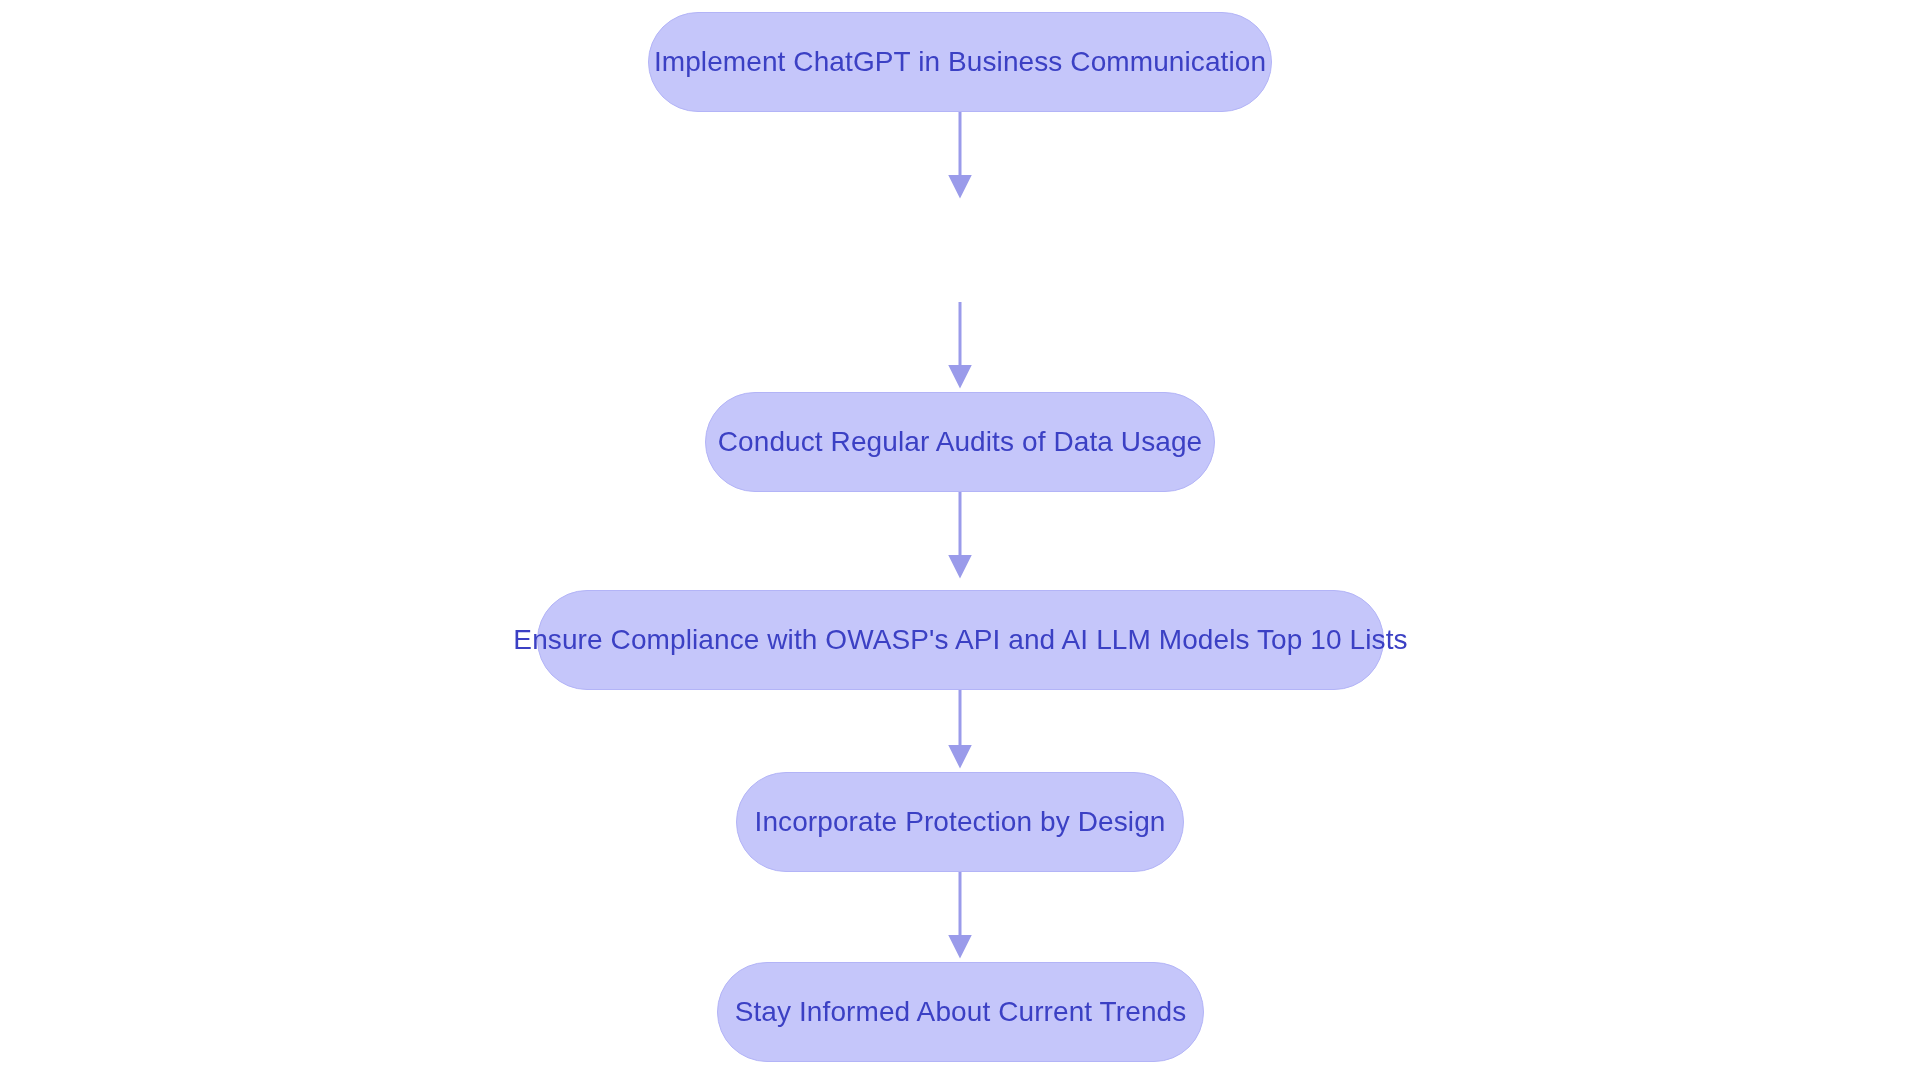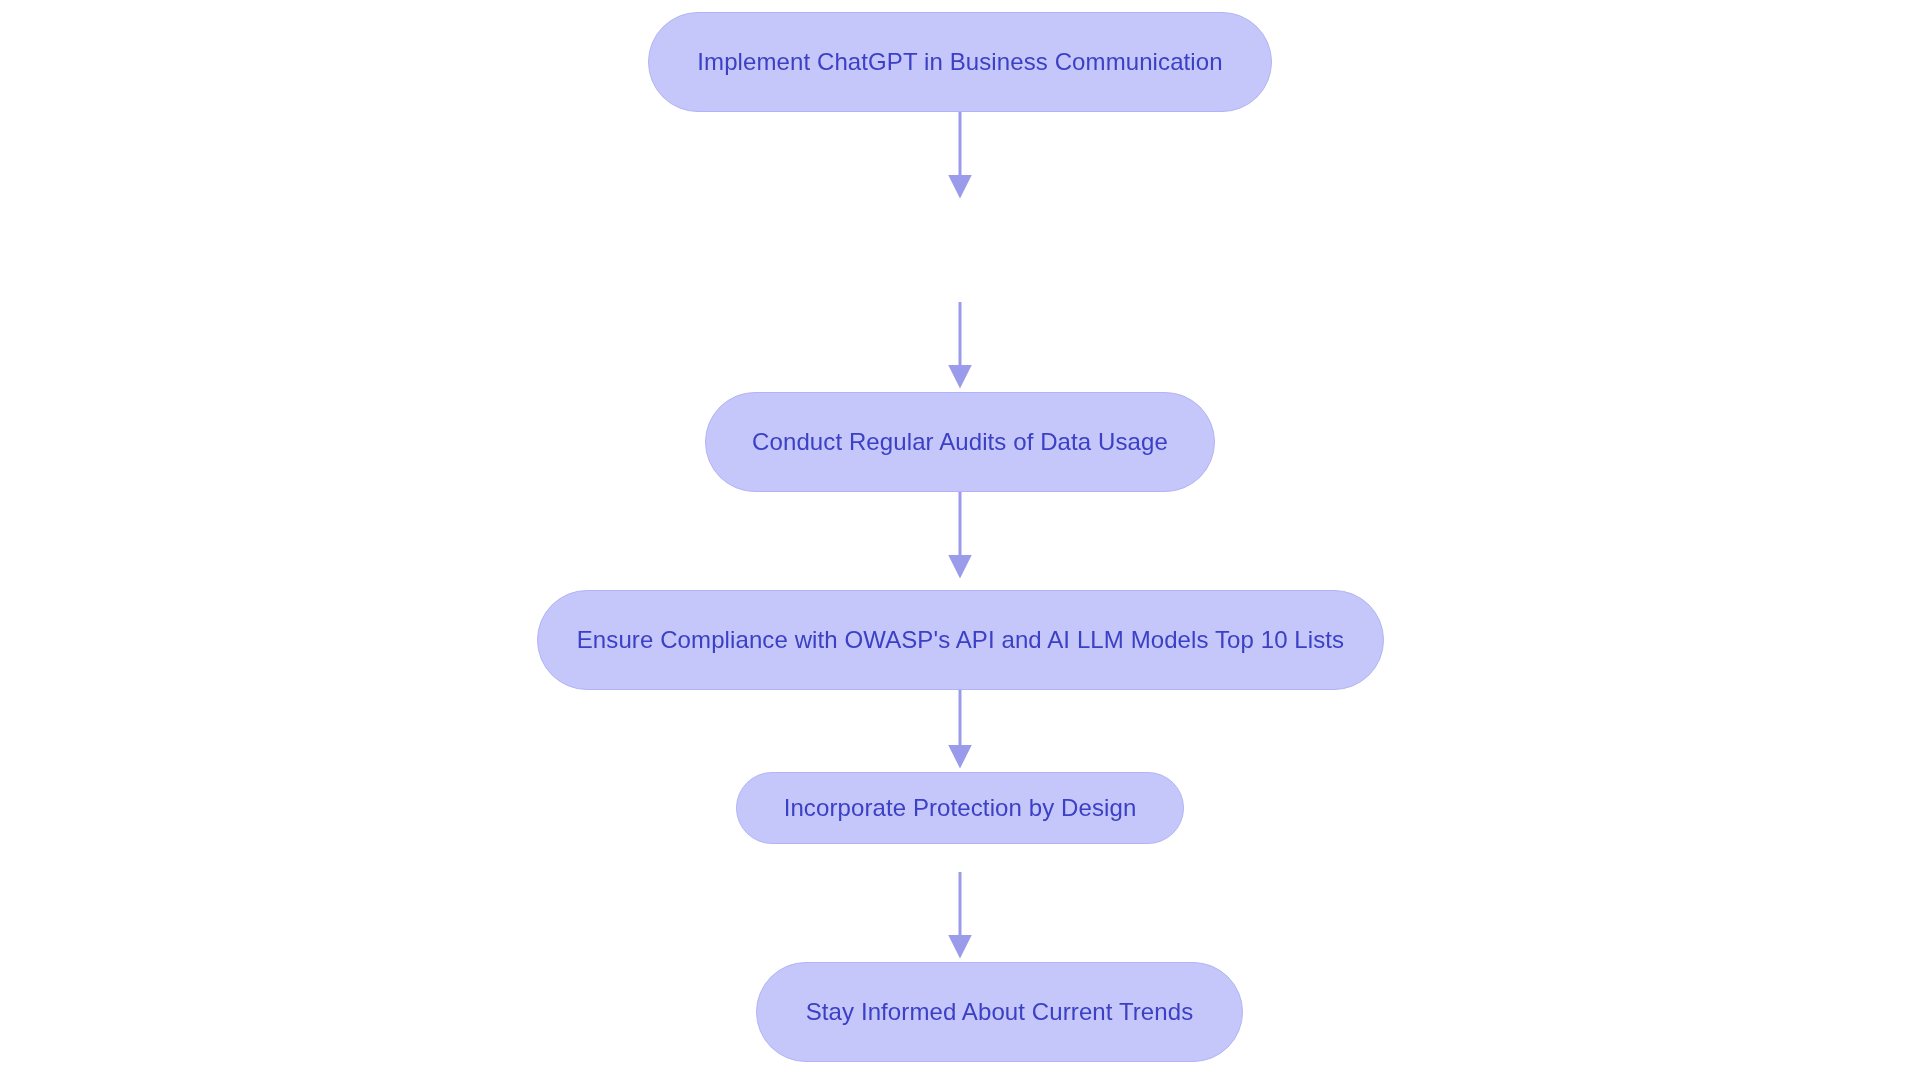--- a/index.html
+++ b/index.html
@@ -21,21 +21,21 @@
   .node {
     position: absolute;
     box-sizing: border-box;
     display: flex;
     align-items: center;
     justify-content: center;
     background: #c5c6fa;
     border: 1px solid #b3b4f7;
     border-radius: 9999px;
     color: #3b40c4;
-    font-size: 24px;
+    font-size: 28px;
     line-height: 1.2;
     letter-spacing: 0.1px;
     text-align: center;
     padding: 12px 28px;
     white-space: nowrap;
   }
   .connector {
     position: absolute;
     left: 0;
     top: 0;
@@ -70,21 +70,21 @@
 
 
   <div class="node" style="left:705px; top:392px; width:510px; height:100px;">
     <span>Conduct Regular Audits of Data Usage</span>
   </div>
 
   <div class="node" style="left:537px; top:590px; width:847px; height:100px;">
     <span>Ensure Compliance with OWASP's API and AI LLM Models Top 10 Lists</span>
   </div>
 
-  <div class="node" style="left:736px; top:772px; width:448px; height:72px;">
+  <div class="node" style="left:736px; top:772px; width:448px; height:100px;">
     <span>Incorporate Protection by Design</span>
   </div>
 
-  <div class="node" style="left:756px; top:962px; width:487px; height:100px;">
+  <div class="node" style="left:717px; top:962px; width:487px; height:100px;">
     <span>Stay Informed About Current Trends</span>
   </div>
 
 </div>
 
 </body></html>

